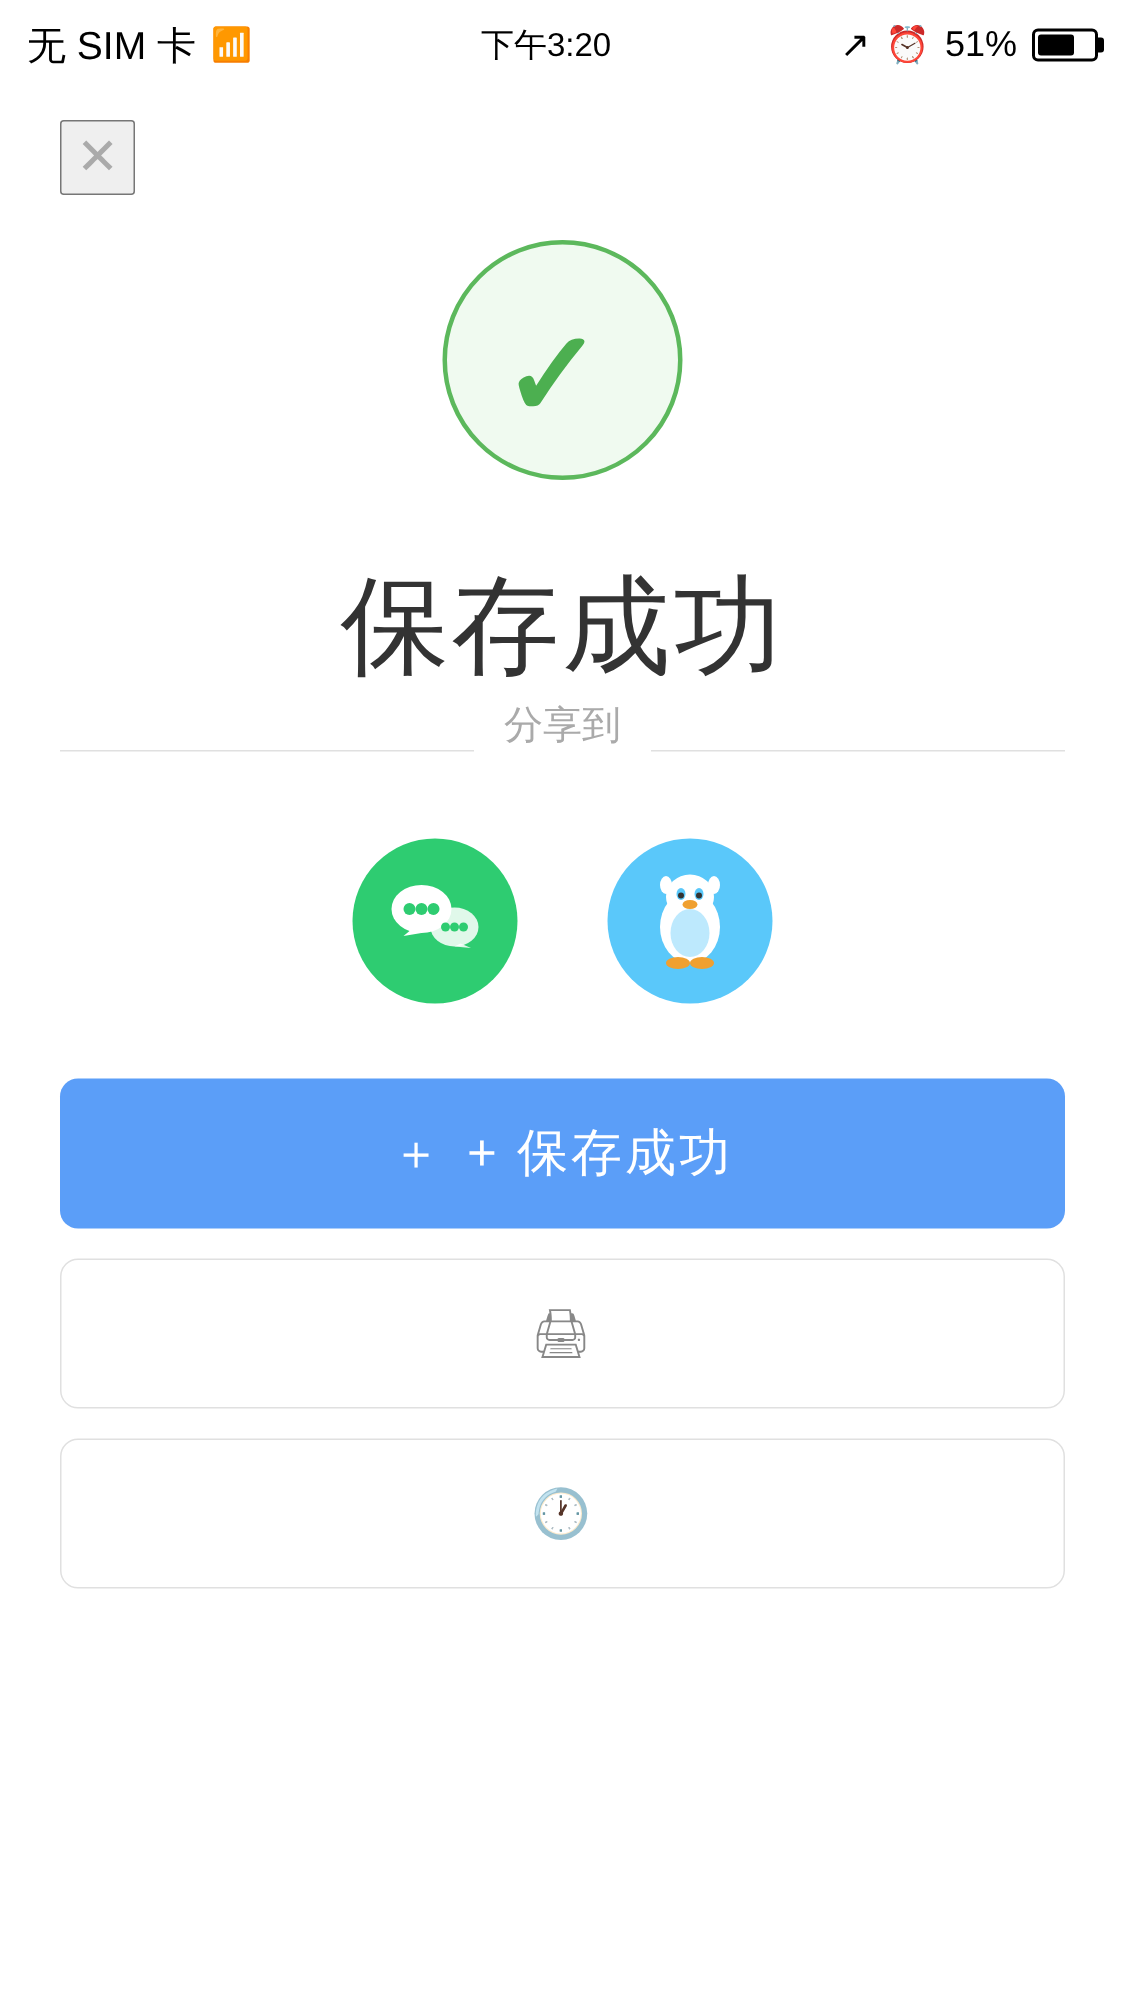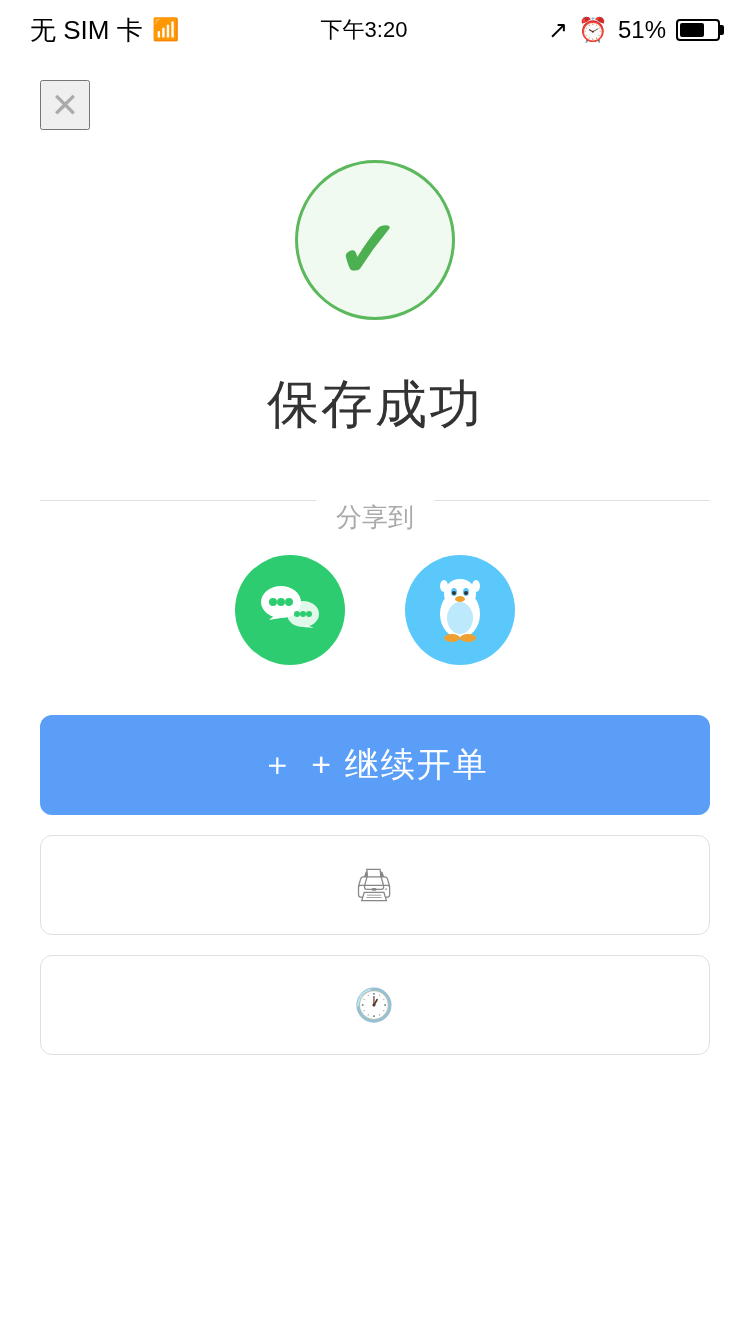--- a/index.html
+++ b/index.html
@@ -13,21 +13,21 @@
       position: relative;
     }
 
     
     .status-bar {
       width: 100%;
       height: 60px;
       display: flex;
       align-items: center;
       justify-content: space-between;
-      padding: 0 30px;
+      padding: 0 18px;
       background: #ffffff;
     }
 
     .status-left {
       display: flex;
       align-items: center;
       gap: 10px;
       font-size: 26px;
       color: #000;
       font-weight: 500;
@@ -128,38 +128,37 @@
     .checkmark::before {
       content: '✓';
       font-size: 80px;
       color: #4caf50;
       font-weight: bold;
       line-height: 1;
     }
 
     
     .success-title {
-      font-size: 52px;
+      font-size: 72px;
       color: #333333;
       font-weight: 400;
-      margin-bottom: 60px;
       letter-spacing: 2px;
     }
 
     
     .share-section {
       width: 100%;
       margin-bottom: 50px;
     }
 
     .share-divider {
       display: flex;
-      align-items: flex-start;
+      align-items: flex-end;
       gap: 20px;
-      margin-bottom: 20px;
+      margin-bottom: 58px;
     }
 
     .divider-line {
       flex: 1;
       height: 1px;
       background: #e0e0e0;
     }
 
     .share-label {
       font-size: 26px;
@@ -317,21 +316,21 @@
           <ellipse cx="46" cy="10" rx="4" ry="6" fill="white"></ellipse>
         </svg>
       </button>
     </div>
   </div>
 
   <div class="action-buttons">
 
     <button class="btn-primary">
       <span class="btn-icon">＋</span>
-      <span>+ 继续开单</span>
+      <span>+ 保存成功</span>
     </button>
 
     <button class="btn-secondary">
       <span class="btn-icon">🖨</span>
     </button>
 
     <button class="btn-secondary">
       <span class="btn-icon">🕐</span>
     </button>
 

